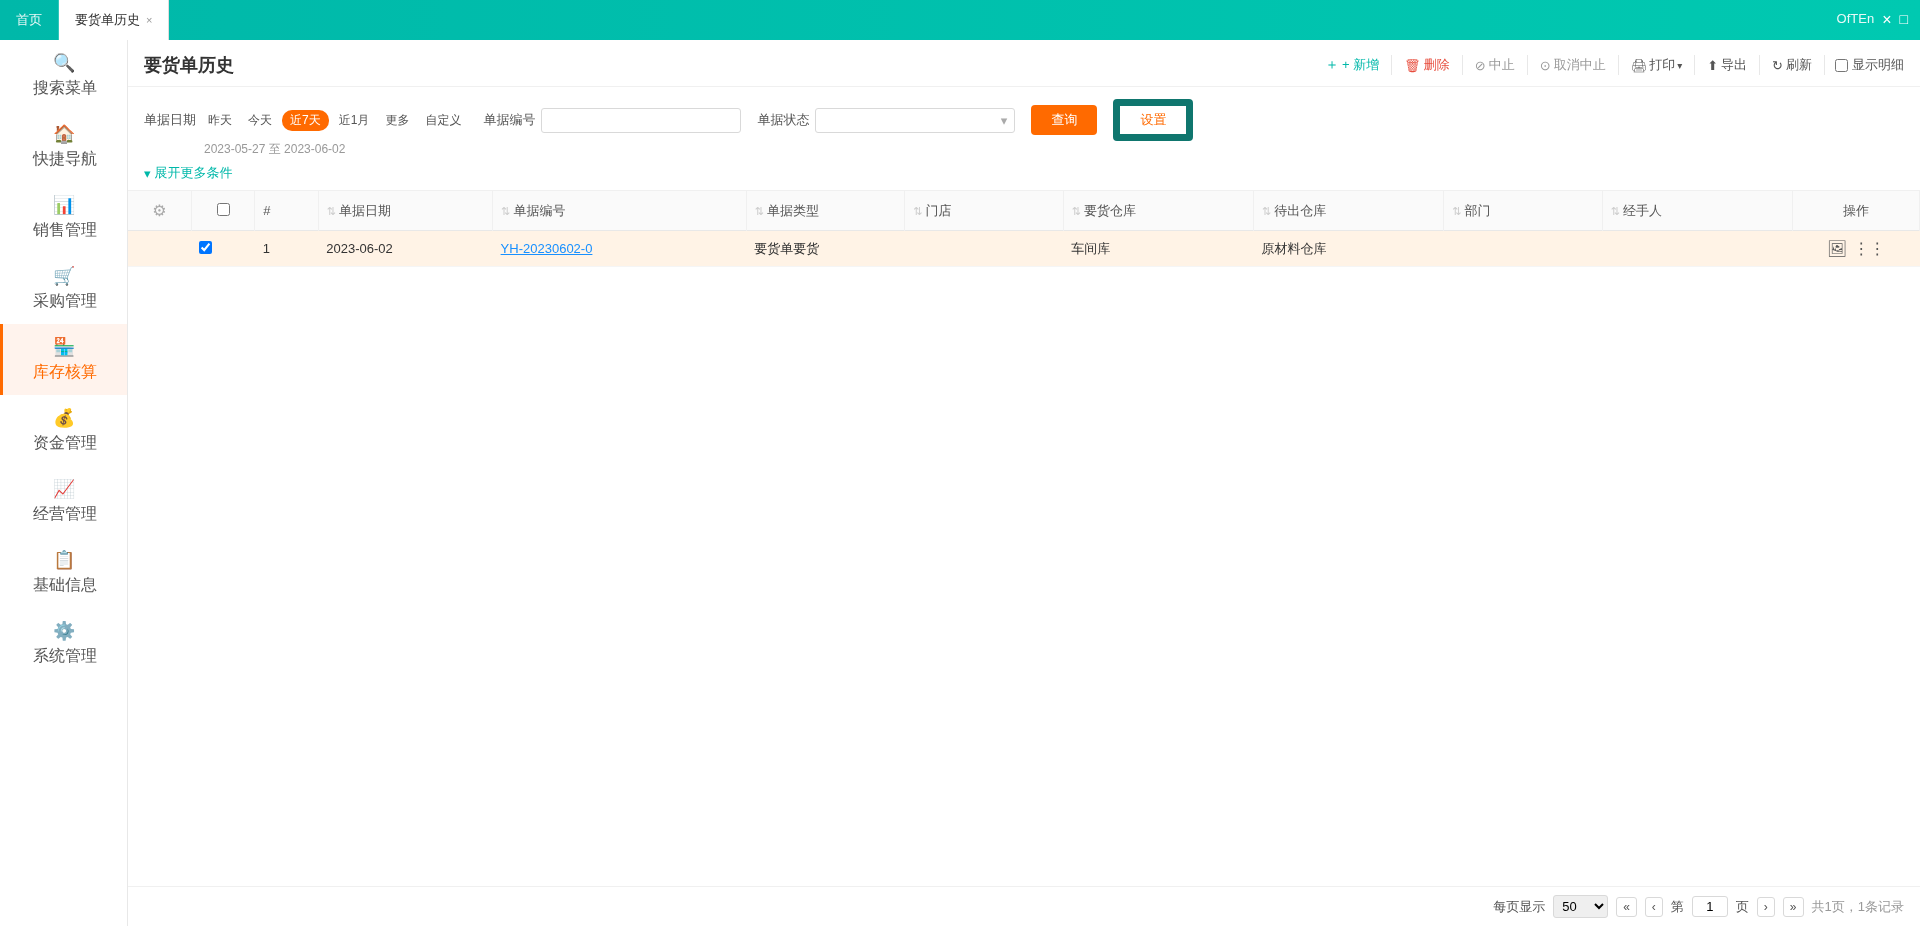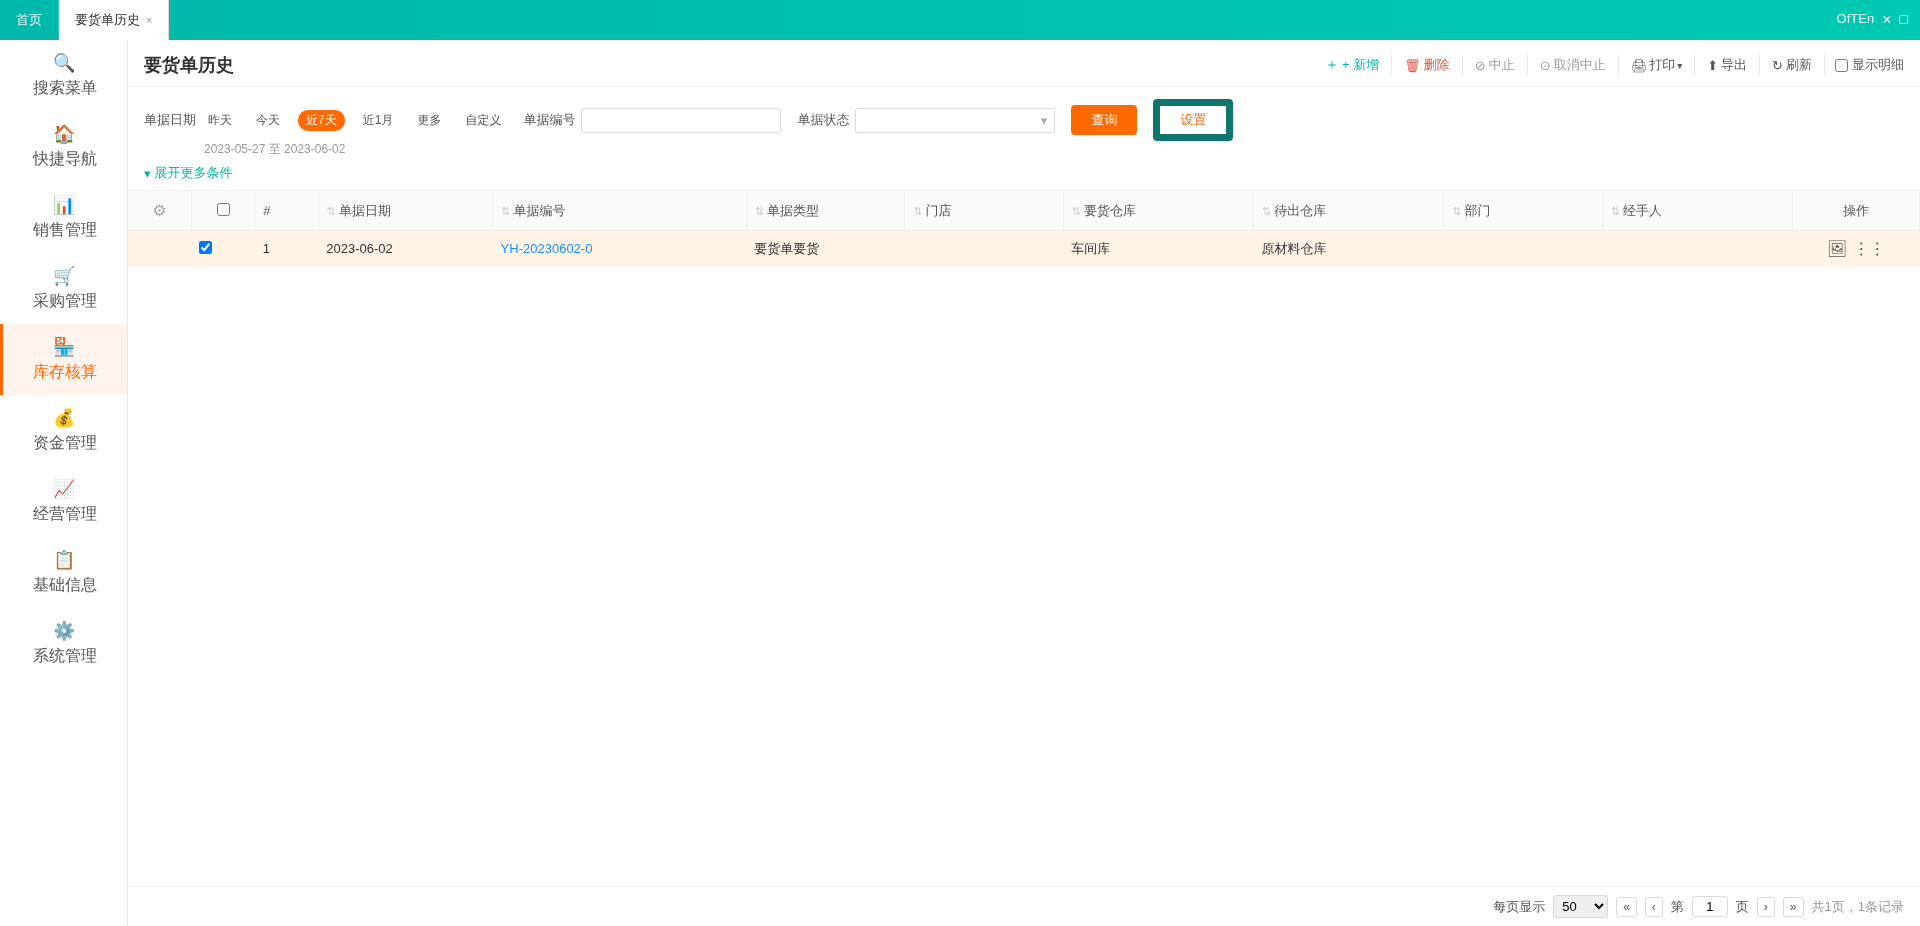--- a/index.html
+++ b/index.html
@@ -142,21 +142,21 @@
       flex-wrap: wrap;
     }
     .query-field {
       display: flex;
       align-items: center;
       gap: 6px;
     }
     .query-label { color: #555; white-space: nowrap; font-size: 13px; }
     .date-filter-btns {
       display: flex;
-      gap: 12px;
+      gap: 4px;
     }
     .date-btn {
       padding: 2px 6px;
       border-radius: 3px;
       cursor: pointer;
       color: #555;
       font-size: 12px;
     }
     .date-btn.active {
       background: #ff6a00;
@@ -259,21 +259,21 @@
     }
     tbody tr.selected { background: #fff3e6; }
     tbody td {
       padding: 8px 8px;
       color: #333;
       font-size: 13px;
       overflow: hidden;
       text-overflow: ellipsis;
       white-space: nowrap;
     }
-    .link-text { color: #1890ff; cursor: pointer; }
+    .link-text { color: #1890ff; cursor: pointer; text-decoration: underline; }
     .action-icons { display: flex; gap: 6px; justify-content: center; }
     .action-icon { cursor: pointer; color: #555; font-size: 16px; }
 
     
     .table-footer {
       border-top: 1px solid #e8e8e8;
       padding: 8px 16px;
       background: #fafafa;
       color: #555;
       display: flex;

